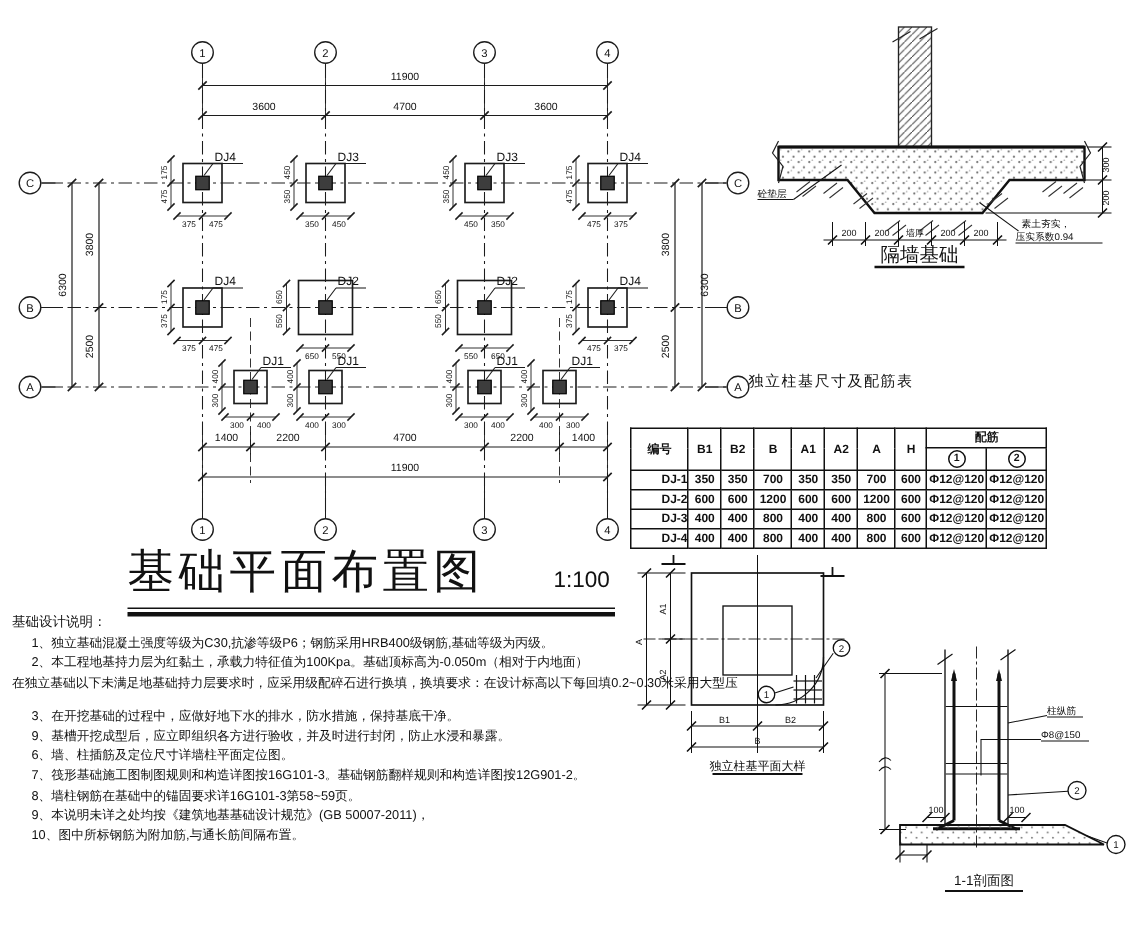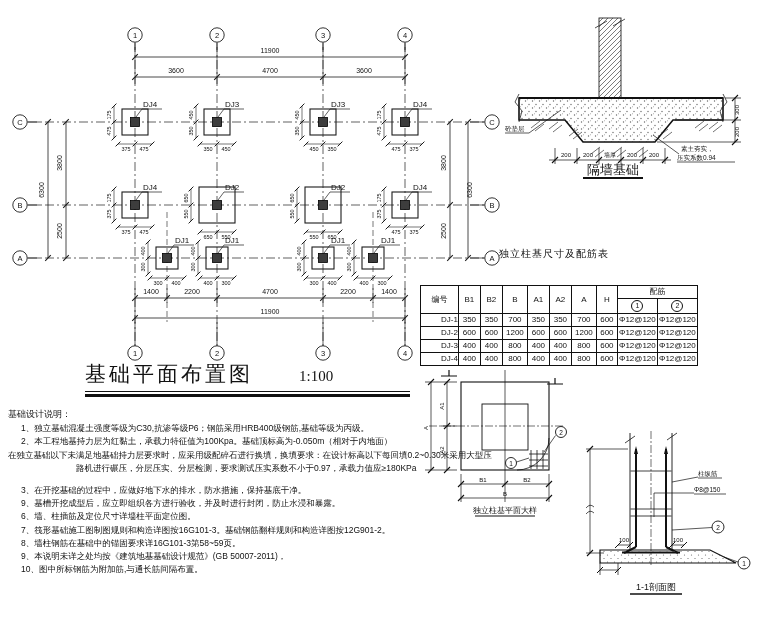--- a/index.html
+++ b/index.html
@@ -6,27 +6,27 @@
   #canvas{position:relative;width:760px;height:622px;background:#fff;overflow:hidden;
           font-family:"Liberation Sans","DejaVu Sans",sans-serif;color:#111;}
   svg{position:absolute;overflow:visible;}
   #plan-svg{left:0;top:0;}
   #pd-svg{left:503px;top:8px;}
   #fd-svg{left:413px;top:366px;}
   #sd-svg{left:578px;top:413px;}
   svg text{fill:#111;font-family:"Liberation Sans","DejaVu Sans",sans-serif;}
   .title-block{position:absolute;left:85px;top:360px;width:325px;}
   .title-row{white-space:nowrap;}
-  .big{font-family:Liberation Sans, sans-serif;font-size:21px;letter-spacing:3px;margin-top:40px;}
-  .scale{font-family:Liberation Serif, serif;font-size:15px;margin-left:46px;}
+  .big{font-family:Liberation Sans, sans-serif;font-size:31px;letter-spacing:3px;margin-top:40px;}
+  .scale{font-family:Liberation Sans, sans-serif;font-size:15px;margin-left:46px;}
   .u1{height:1px;background:#111;margin-top:3px;}
   .u2{height:3px;background:#111;margin-top:2px;}
   .tbl-title{position:absolute;left:425px;top:247px;width:258px;text-align:center;font-size:10px;letter-spacing:1px;}
   #rebar-table{position:absolute;left:420px;top:285px;border-collapse:collapse;table-layout:fixed;}
-  #rebar-table th,#rebar-table td{border:1px solid #111;font-size:8px;font-weight:normal;
+  #rebar-table th,#rebar-table td{border:1px solid #111;font-size:8px;font-weight:bold;
       text-align:center;padding:1px 0;line-height:10px;white-space:nowrap;overflow:hidden;}
   #rebar-table .idcol{font-size:8px;padding-left:20px;}
   .circ{display:inline-block;width:10px;height:10px;border:1px solid #111;border-radius:50%;
         font-size:7px;line-height:10px;text-align:center;}
   #notes{position:absolute;left:8px;top:408px;width:432px;font-size:8.5px;line-height:13.2px;}
   #notes .heading{font-weight:normal;font-size:9px;margin-bottom:1px;}
   .nline{white-space:nowrap;}
   .ind0{padding-left:0;} .ind1{padding-left:13px;} .ind2{padding-left:21px;} .ind3{padding-left:68px;}
   .ngap{margin-top:9px;}
 </style>
@@ -536,21 +536,20 @@
     </div>
     <div class="u1"></div>
     <div class="u2"></div>
   </div>
 
   <div id="notes">
     <div class="heading">基础设计说明：</div>
   <div class="nline ind1">1、独立基础混凝土强度等级为C30,抗渗等级P6；钢筋采用HRB400级钢筋,基础等级为丙级。</div>
       <div class="nline ind1">2、本工程地基持力层为红黏土，承载力特征值为100Kpa。基础顶标高为-0.050m（相对于内地面）</div>
       <div class="nline ind0">在独立基础以下未满足地基础持力层要求时，应采用级配碎石进行换填，换填要求：在设计标高以下每回填0.2~0.30米采用大型压</div>
-      <div class="nline ind3">路机进行碾压，分层压实、分层检测，要求测试压实系数不小于0.97，承载力值应≥180KPa</div>
       <div class="nline ind1 ngap">3、在开挖基础的过程中，应做好地下水的排水，防水措施，保持基底干净。</div>
       <div class="nline ind1">9、基槽开挖成型后，应立即组织各方进行验收，并及时进行封闭，防止水浸和暴露。</div>
       <div class="nline ind1">6、墙、柱插筋及定位尺寸详墙柱平面定位图。</div>
       <div class="nline ind1">7、筏形基础施工图制图规则和构造详图按16G101-3。基础钢筋翻样规则和构造详图按12G901-2。</div>
       <div class="nline ind1">8、墙柱钢筋在基础中的锚固要求详16G101-3第58~59页。</div>
       <div class="nline ind1">9、本说明未详之处均按《建筑地基基础设计规范》(GB 50007-2011)，</div>
       <div class="nline ind1">10、图中所标钢筋为附加筋,与通长筋间隔布置。</div>
     </div>
 
   <svg id="fd-svg" width="155" height="156" viewBox="0 0 155 156">

